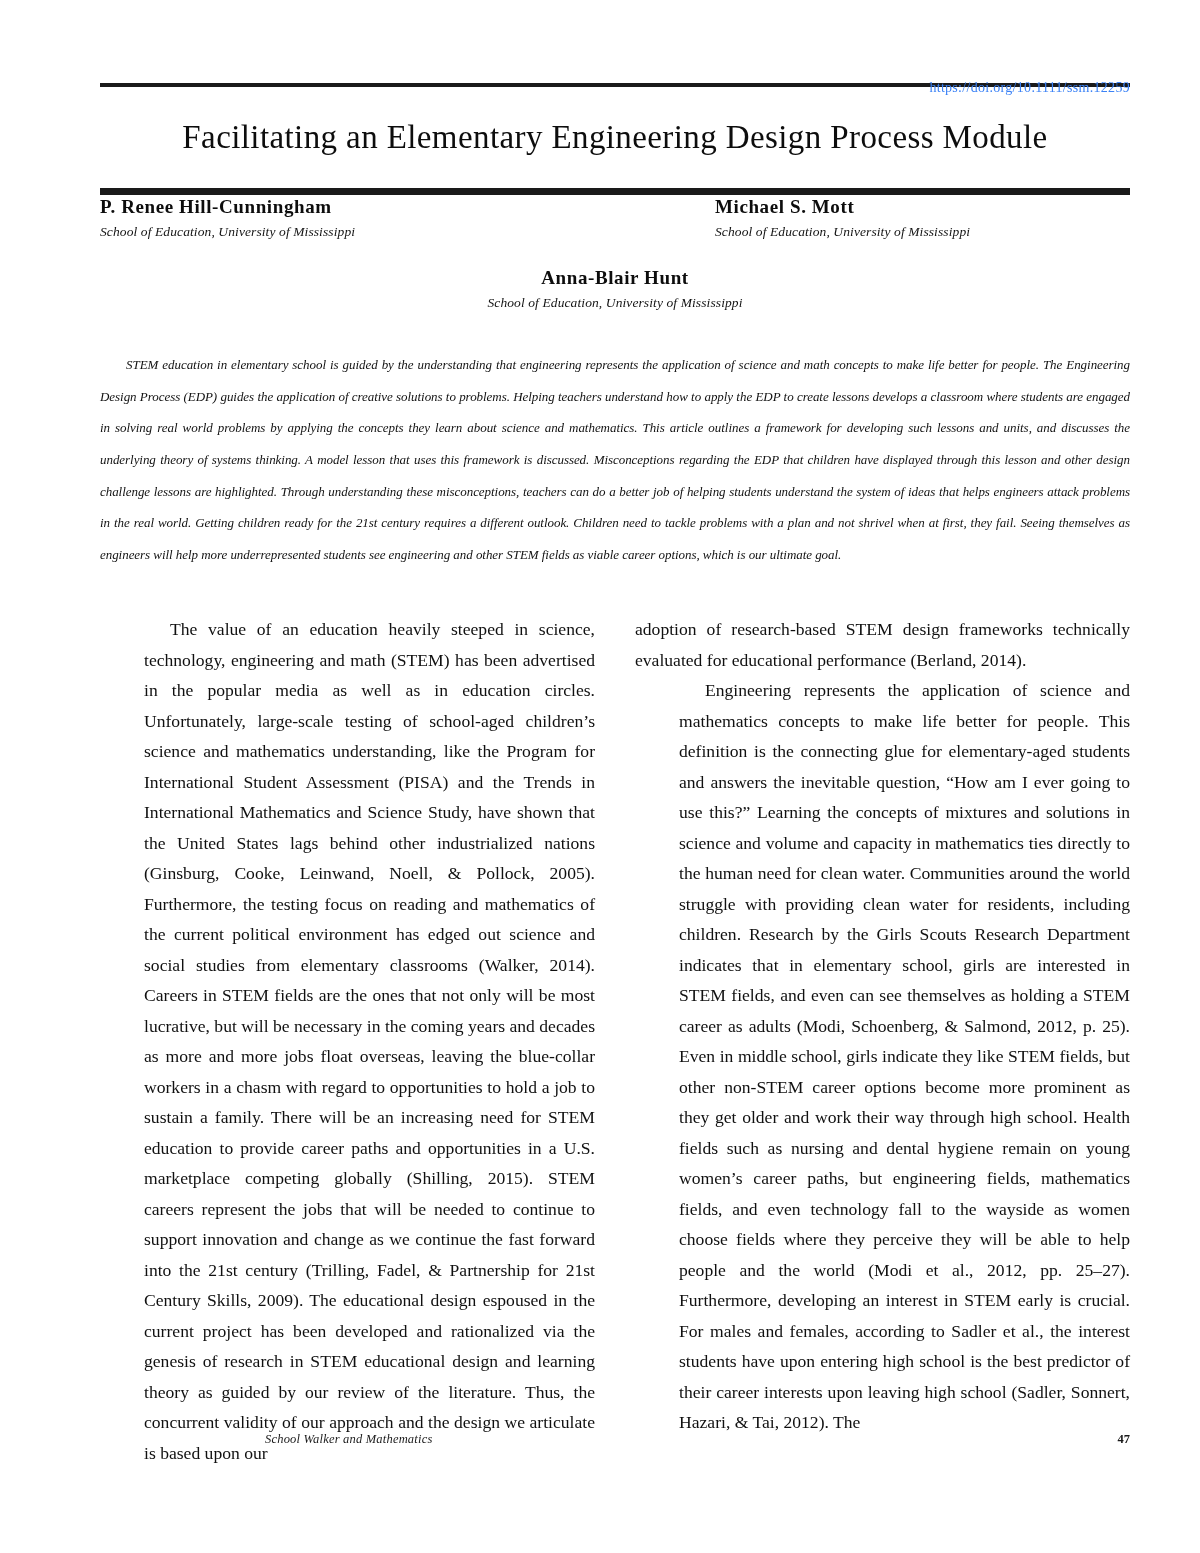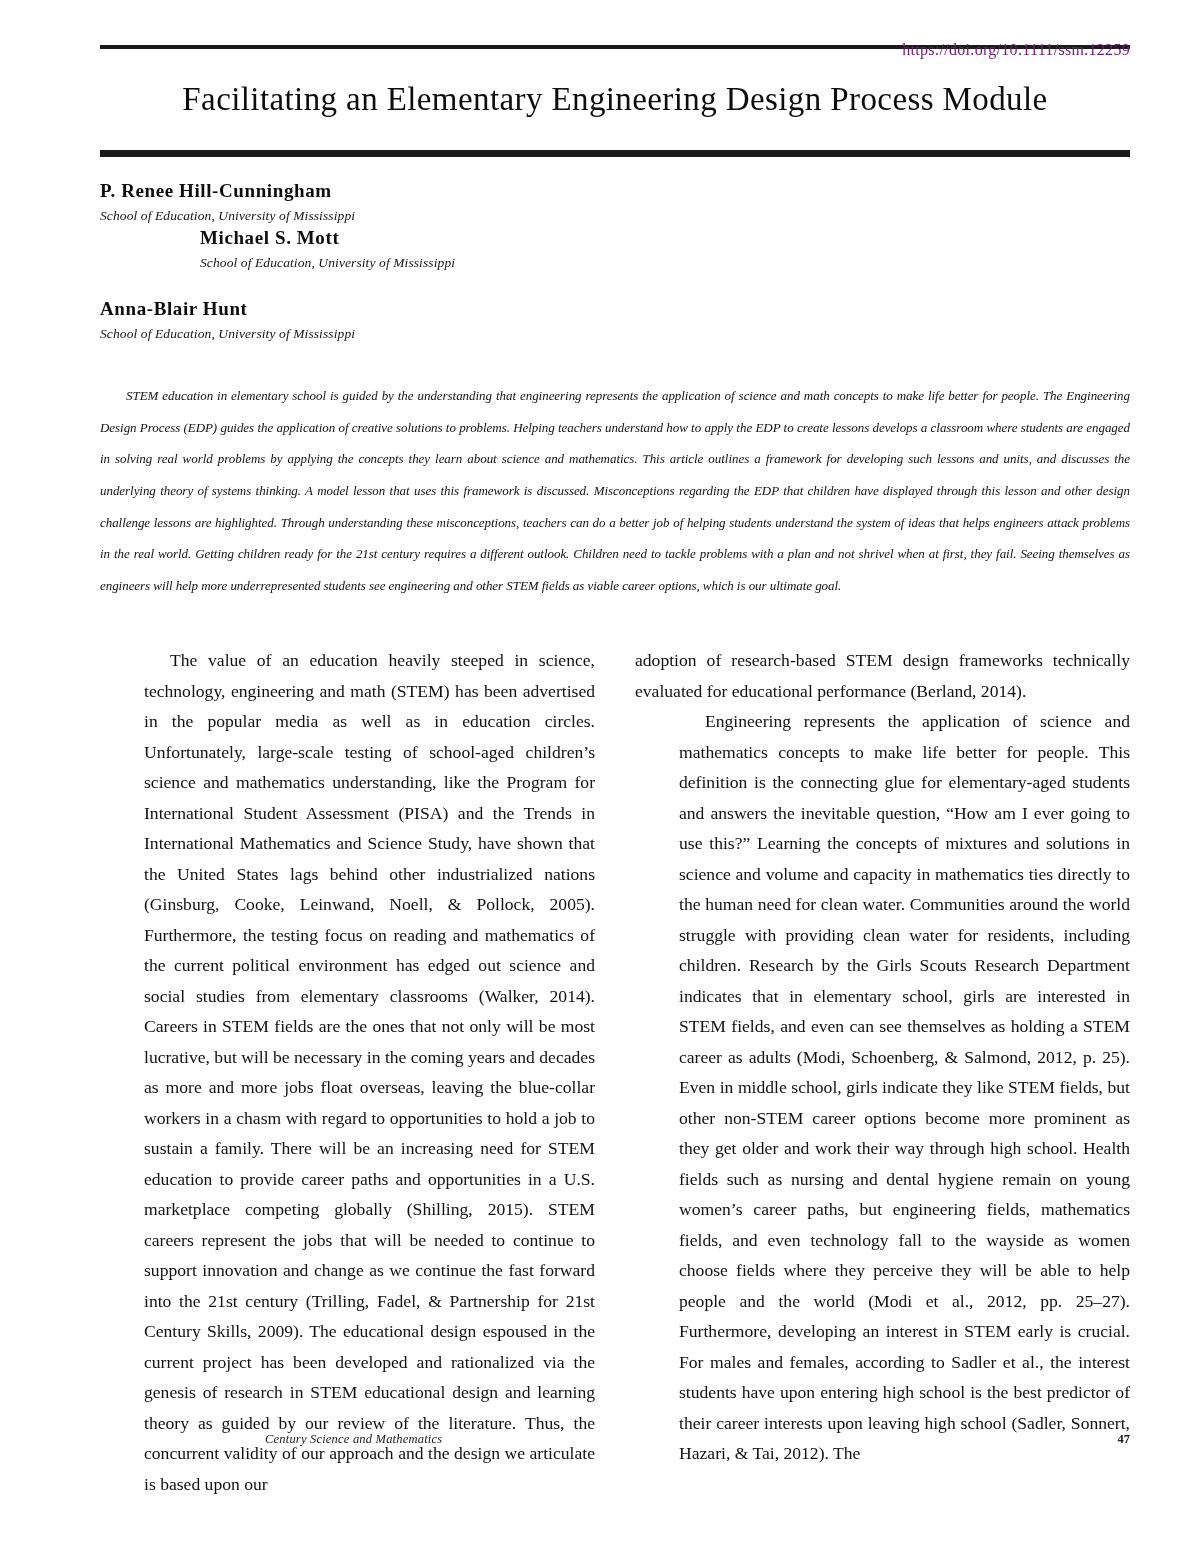--- a/index.html
+++ b/index.html
@@ -24,24 +24,24 @@
     position: absolute;
     left: 100px;
     top: 0;
     width: 1030px;
   }
 
   
   .doi-line {
     text-align: right;
     font-family: "Liberation Serif", "DejaVu Serif", serif;
-    font-size: 16px;
+    font-size: 14px;
     letter-spacing: 0.3px;
-    color: #701a75;
-    padding-top: 42px;
+    color: #3b82f6;
+    padding-top: 80px;
     height: 22px;
     line-height: 16px;
   }
 
   
   .rule-top {
     border-top: 4px solid #1a1a1a;
     margin-top: 3px;
   }
   .rule-bottom {
@@ -56,43 +56,41 @@
     letter-spacing: 0.4px;
     line-height: 44px;
     padding: 6px 0 7px 0;
     color: #0d0d0d;
     white-space: nowrap;
   }
 
   
   .authors-row {
     display: flex;
-    flex-direction: column;
-    margin-top: 22px;
   }
   .author-col { width: 50%; }
   .author-col.right { padding-left: 100px; }
   .author-name {
     font-family: "Liberation Serif", "DejaVu Serif", serif;
     font-size: 19px;
     font-weight: bold;
     letter-spacing: 0.6px;
     line-height: 24px;
     color: #0d0d0d;
   }
   .author-affil {
     font-family: "Liberation Serif", "DejaVu Serif", serif;
     font-size: 13.5px;
     font-style: italic;
     letter-spacing: 0.1px;
     line-height: 20px;
     margin-top: 3px;
     color: #141414;
   }
-  .author-single { margin-top: 24px; }
+  .author-single { margin-top: 24px; text-align: center; }
 
   
   .abstract {
     margin-top: 36px;
     font-family: "Liberation Serif", "DejaVu Serif", serif;
     font-style: italic;
     font-size: 13px;
     line-height: 31.6px;
     text-align: justify;
     text-indent: 26px;
@@ -181,16 +179,16 @@
       </div>
       <div class="col right">
         <p>adoption of research-based STEM design frameworks technically evaluated for educational performance (Berland, 2014).</p>
         <p class="indent">Engineering represents the application of science and mathematics concepts to make life better for people. This definition is the connecting glue for elementary-aged students and answers the inevitable question, “How am I ever going to use this?” Learning the concepts of mixtures and solutions in science and volume and capacity in mathematics ties directly to the human need for clean water. Communities around the world struggle with providing clean water for residents, including children. Research by the Girls Scouts Research Department indicates that in elementary school, girls are interested in STEM fields, and even can see themselves as holding a STEM career as adults (Modi, Schoenberg, &amp; Salmond, 2012, p. 25). Even in middle school, girls indicate they like STEM fields, but other non-STEM career options become more prominent as they get older and work their way through high school. Health fields such as nursing and dental hygiene remain on young women’s career paths, but engineering fields, mathematics fields, and even technology fall to the wayside as women choose fields where they perceive they will be able to help people and the world (Modi et al., 2012, pp. 25–27). Furthermore, developing an interest in STEM early is crucial. For males and females, according to Sadler et al., the interest students have upon entering high school is the best predictor of their career interests upon leaving high school (Sadler, Sonnert, Hazari, &amp; Tai, 2012). The</p>
       </div>
     </div>
 
   </div>
 
   <div class="footer">
-    <div class="footer-journal">Century Science and Mathematics</div>
+    <div class="footer-journal">School Walker and Mathematics</div>
     <div class="footer-page">47</div>
   </div>
 </div>
 
 </body></html>

